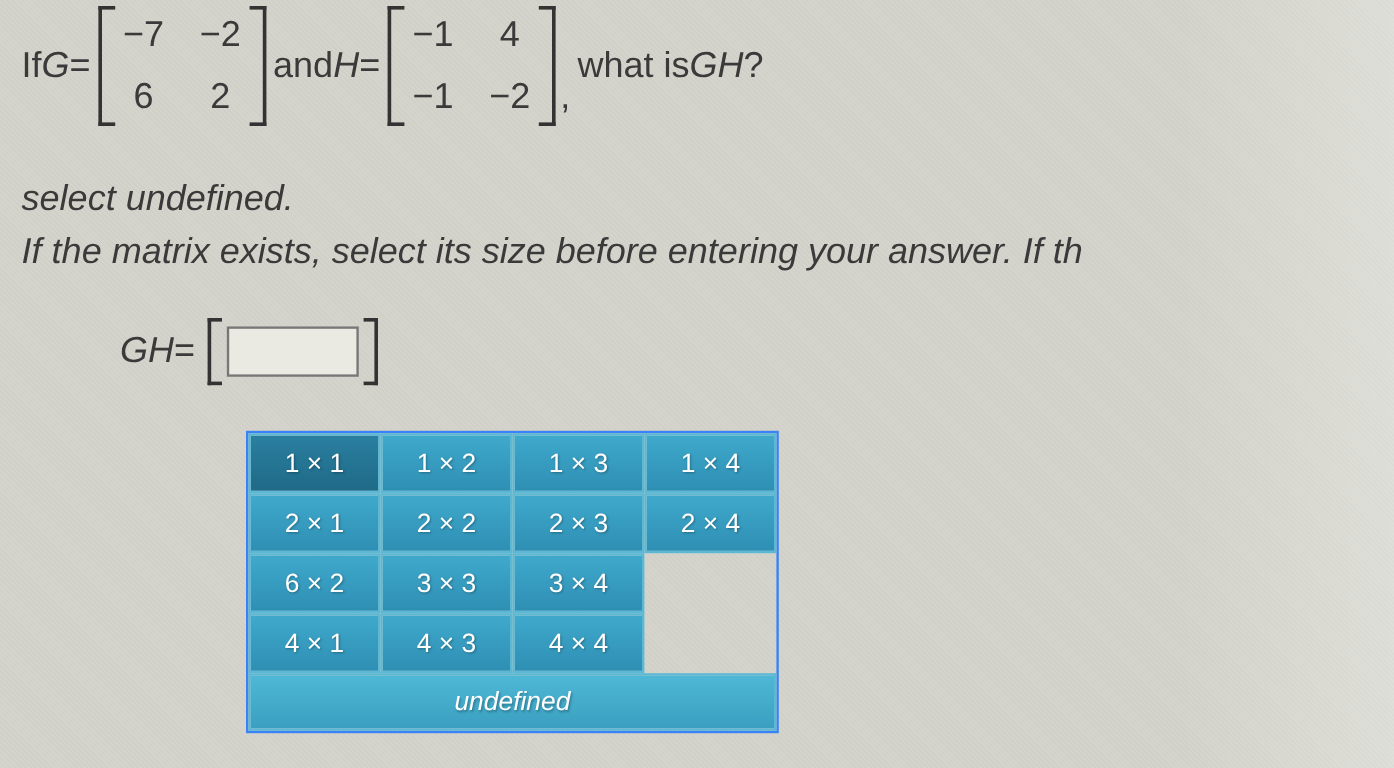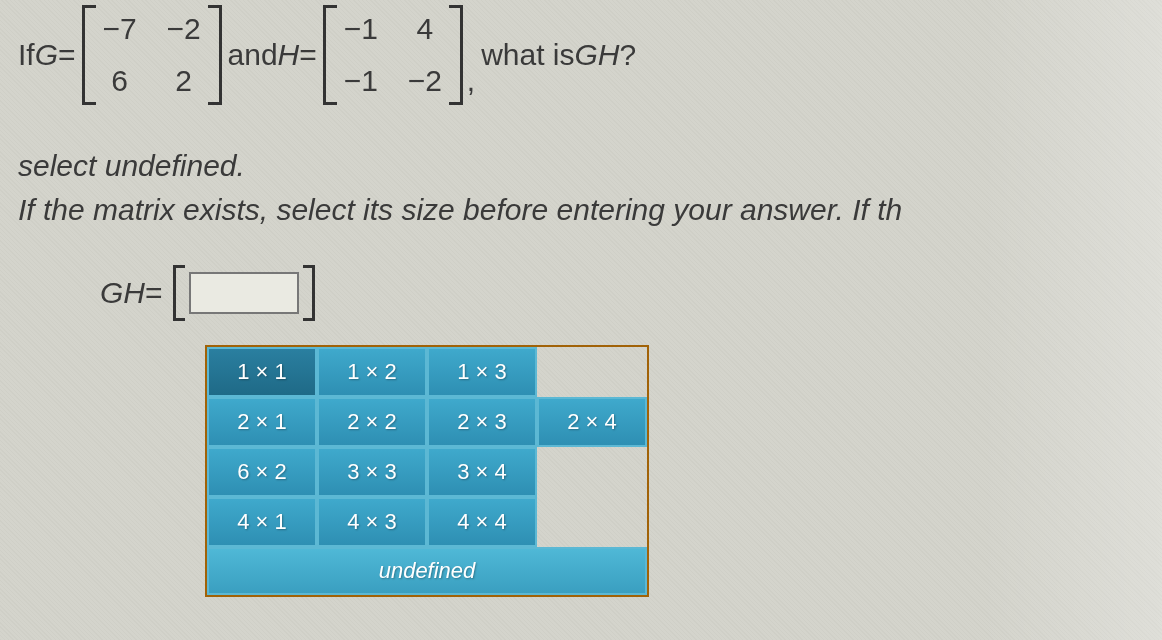--- a/index.html
+++ b/index.html
@@ -95,23 +95,23 @@
     width: 110px;
     height: 42px;
     border: 2px solid #777;
     background: #eaeae2;
     margin: 0 4px;
     font-size: 22px;
     padding: 0 6px;
   }
   
   .size-table {
-    margin: 24px 0 0 205px;
+    margin: 38px 0 0 205px;
     display: inline-block;
-    border: 2px solid #a16207;
+    border: 2px solid #3b82f6;
   }
   .size-row { display: flex; }
   .size-btn {
     width: 110px;
     height: 50px;
     background: linear-gradient(#3fa9cc, #2e8fb3);
     color: #fff;
     font-size: 22px;
     display: flex;
     align-items: center;
@@ -197,20 +197,21 @@
       <input class="answer-input" type="text" style="">
       <span class="ab-right"></span>
     </span>
   </div>
 
   <div class="size-table">
     <div class="size-row">
       <div class="size-btn selected">1 × 1</div>
       <div class="size-btn">1 × 2</div>
       <div class="size-btn">1 × 3</div>
+      <div class="size-btn">1 × 4</div>
     </div>
     <div class="size-row">
       <div class="size-btn">2 × 1</div>
       <div class="size-btn">2 × 2</div>
       <div class="size-btn">2 × 3</div>
       <div class="size-btn">2 × 4</div>
     </div>
     <div class="size-row">
       <div class="size-btn">6 × 2</div>
       <div class="size-btn">3 × 3</div>

